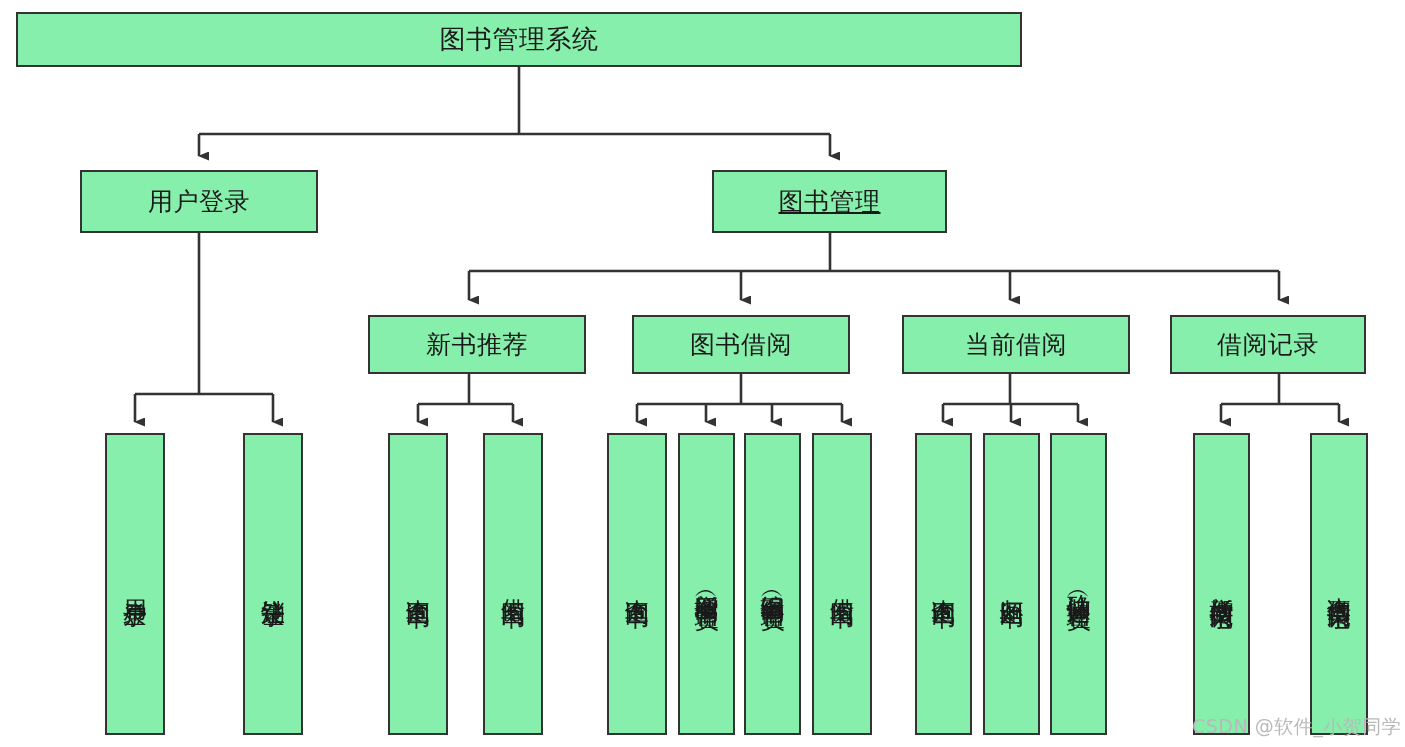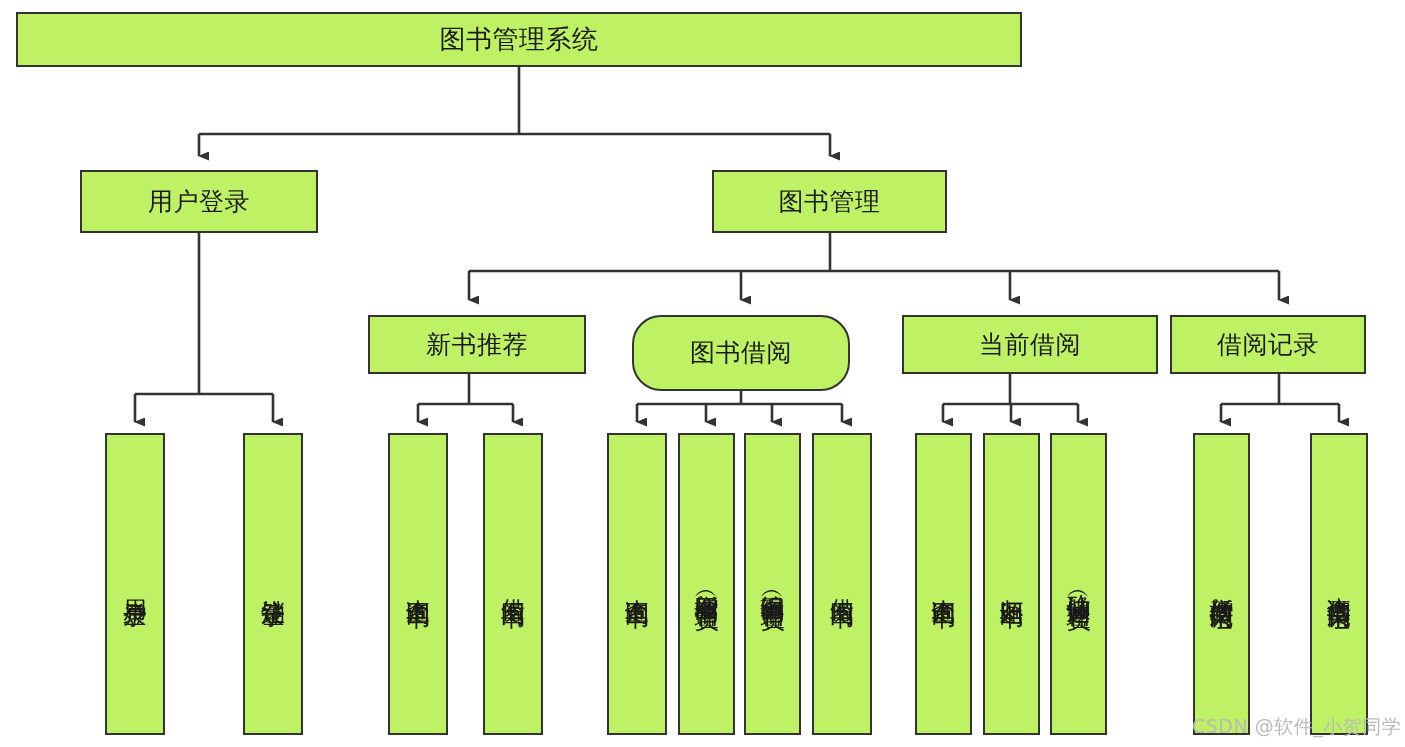--- a/index.html
+++ b/index.html
@@ -22,21 +22,21 @@
     position: absolute;
     left: 0;
     top: 0;
     width: 1405px;
     height: 747px;
     pointer-events: none;
   }
   .node {
     position: absolute;
     box-sizing: border-box;
-    background: #bef264;
+    background: #86efac;
     border: 2.5px solid #333333;
     display: flex;
     align-items: center;
     justify-content: center;
     color: #1a1a1a;
   }
   .node.horiz {
     font-size: 25px;
     line-height: 1.1;
     letter-spacing: 0.5px;
@@ -121,25 +121,25 @@
       <path d="M 1279,374 L 1279,404"></path>
       <path d="M 1221,404 L 1339,404"></path>
       <path d="M 1221,404 L 1221,422" marker-end="url(#arrowhead)"></path>
       <path d="M 1339,404 L 1339,422" marker-end="url(#arrowhead)"></path>
     </g>
   </svg>
 
   <div class="node horiz root" style="left:16px; top:12px; width:1006px; height:55px;">图书管理系统</div>
 
   <div class="node horiz" style="left:80px; top:170px; width:238px; height:63px;">用户登录</div>
-  <div class="node horiz" style="left:712px; top:170px; width:235px; height:63px;">图书管理</div>
+  <div class="node horiz" style="left:712px; top:170px; width:235px; height:63px;text-decoration:underline;">图书管理</div>
 
   <div class="node horiz" style="left:368px; top:315px; width:218px; height:59px;">新书推荐</div>
-  <div class="node horiz" style="left:632px; top:315px; width:218px; height:76px;border-radius:29px;">图书借阅</div>
-  <div class="node horiz" style="left:902px; top:315px; width:256px; height:59px;">当前借阅</div>
+  <div class="node horiz" style="left:632px; top:315px; width:218px; height:59px;">图书借阅</div>
+  <div class="node horiz" style="left:902px; top:315px; width:228px; height:59px;">当前借阅</div>
   <div class="node horiz" style="left:1170px; top:315px; width:196px; height:59px;">借阅记录</div>
 
   <div class="node leaf" style="left:105px; top:433px; width:60px; height:302px;">
     <span class="vtext">用户登录</span>
   </div>
   <div class="node leaf" style="left:243px; top:433px; width:60px; height:302px;">
     <span class="vtext">注销登录</span>
   </div>
 
   <div class="node leaf" style="left:388px; top:433px; width:60px; height:302px;">

